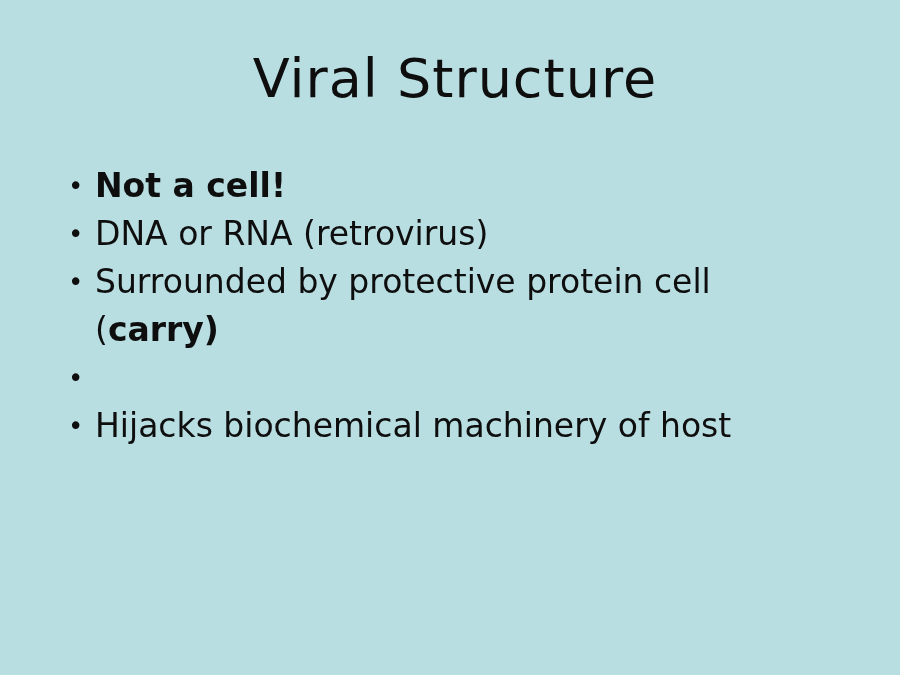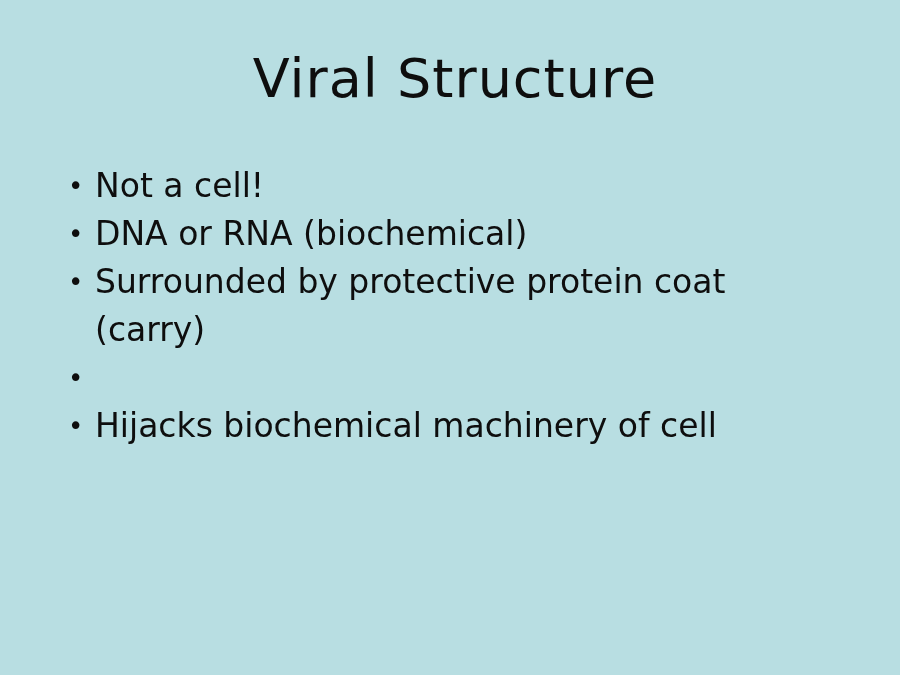--- a/index.html
+++ b/index.html
@@ -40,43 +40,43 @@
   .bullet-dot {
     flex: 0 0 27px;
     width: 27px;
     font-size: 26px;
     line-height: 48px;
   }
   .bullet-text {
     flex: 1 1 auto;
   }
   .b {
-    font-weight: normal;
+    font-weight: bold;
   }
 </style>
 </head>
 <body>
 
 <div class="slide" style="background: rgb(184, 222, 226); color: rgb(14, 14, 14);">
   <h1 class="slide-title">Viral Structure</h1>
   <ul class="bullets">
       <li class="bullet-item">
         <span class="bullet-dot">•</span>
         <span class="bullet-text"><span class="b">Not a cell!</span></span>
       </li>
       <li class="bullet-item">
         <span class="bullet-dot">•</span>
-        <span class="bullet-text"><span>DNA or RNA (biochemical)</span></span>
+        <span class="bullet-text"><span>DNA or RNA (retrovirus)</span></span>
       </li>
       <li class="bullet-item">
         <span class="bullet-dot">•</span>
-        <span class="bullet-text"><span>Surrounded by protective protein coat</span><br><span>(</span><span class="b">carry)</span></span>
+        <span class="bullet-text"><span>Surrounded by protective protein cell</span><br><span>(</span><span class="b">carry)</span></span>
       </li>
       <li class="bullet-item">
         <span class="bullet-dot">•</span>
         <span class="bullet-text"><br></span>
       </li>
       <li class="bullet-item">
         <span class="bullet-dot">•</span>
-        <span class="bullet-text"><span>Hijacks biochemical machinery of cell</span><br></span>
+        <span class="bullet-text"><span>Hijacks biochemical machinery of host</span><br></span>
       </li>
     </ul>
 </div>
 
 </body></html>

